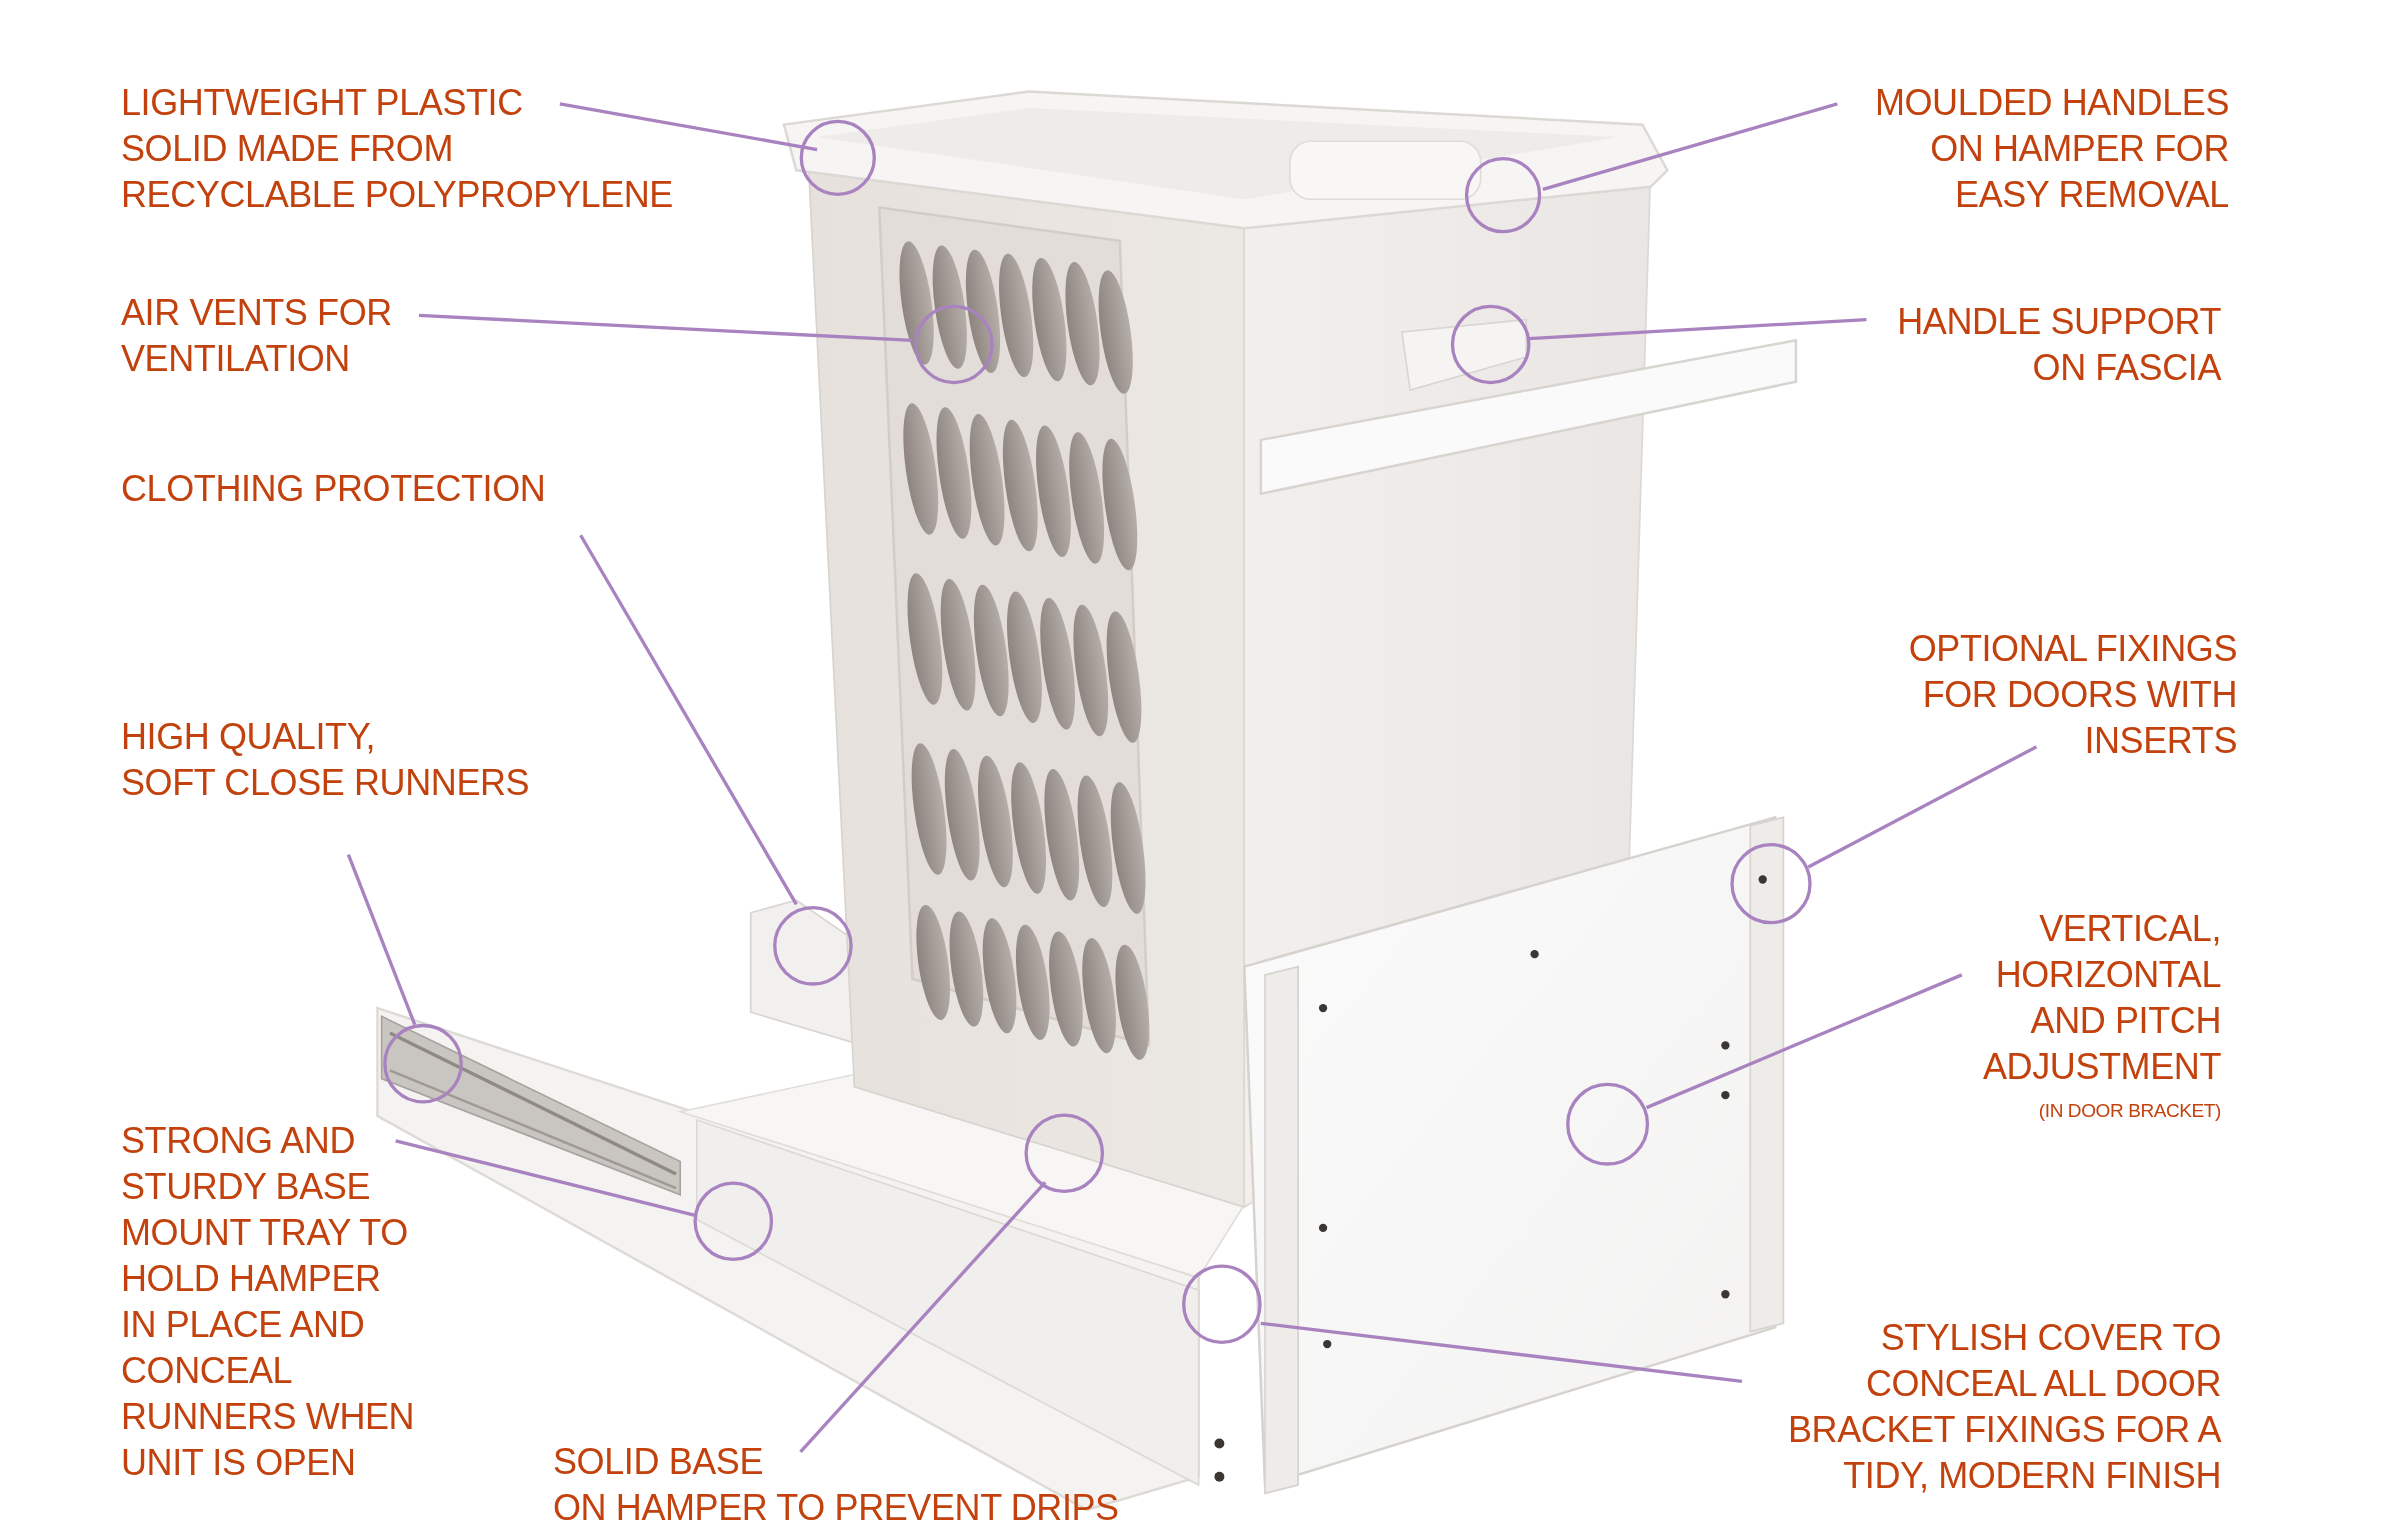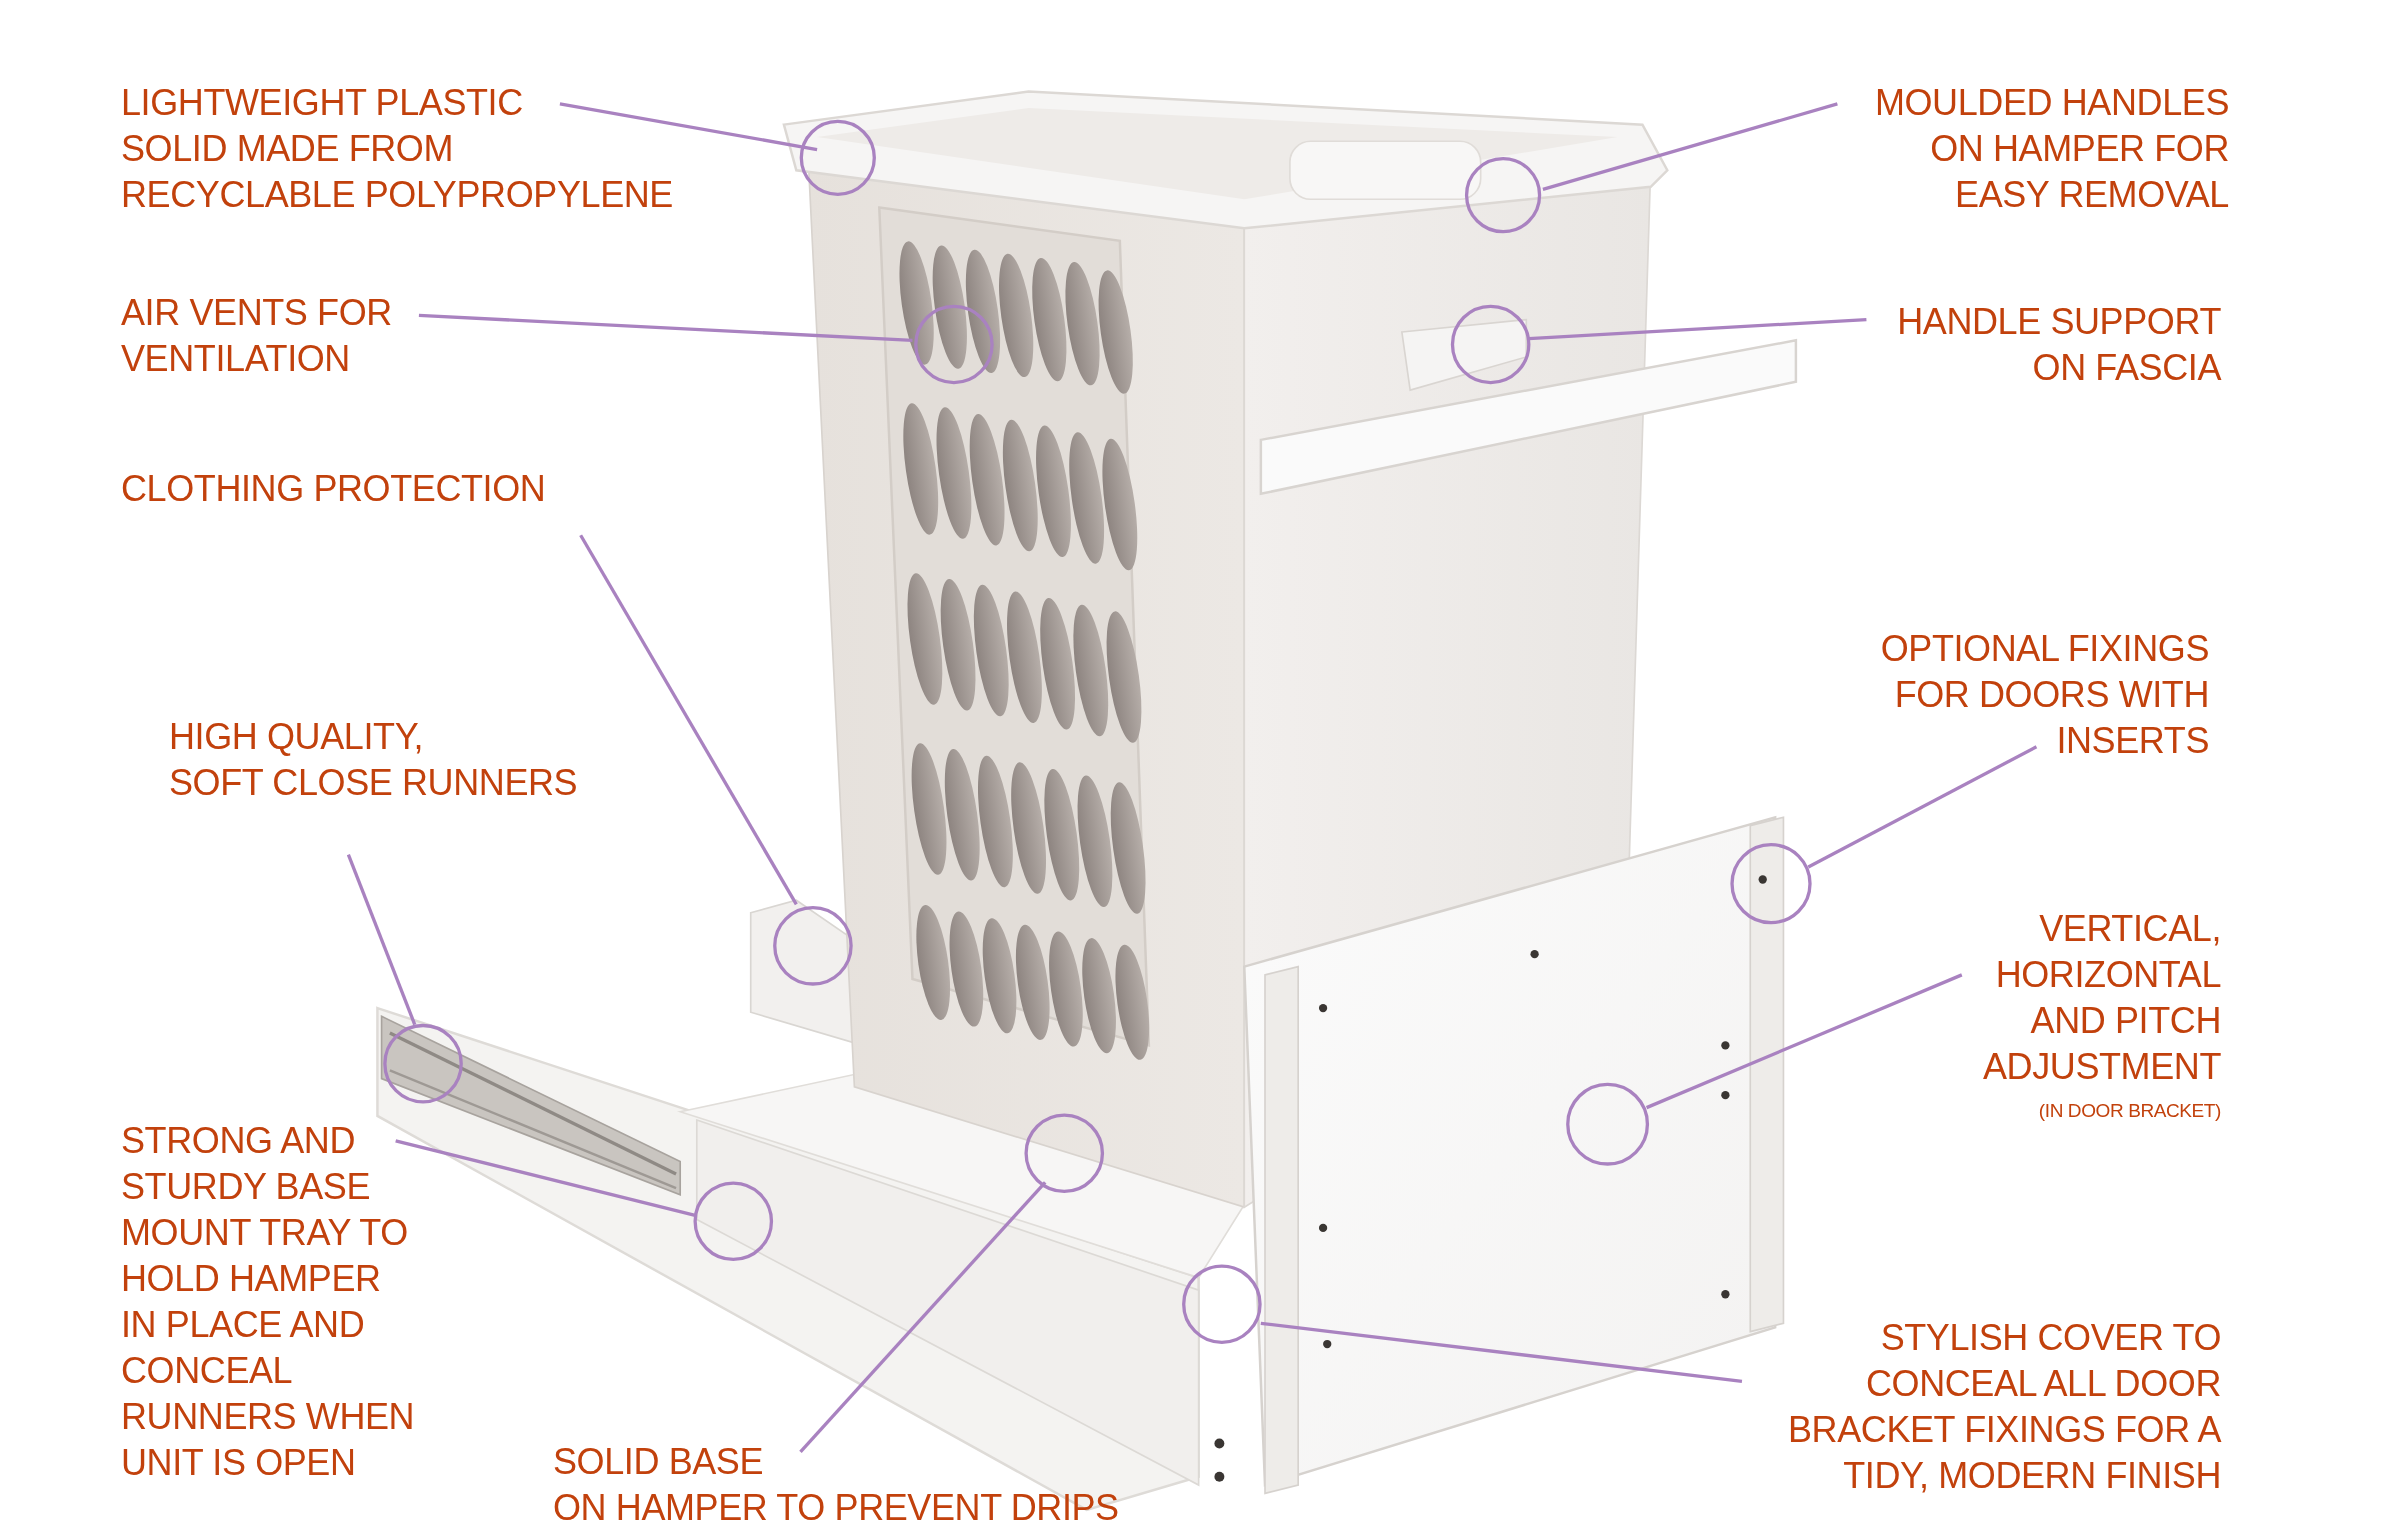--- a/index.html
+++ b/index.html
@@ -154,21 +154,21 @@
   <span class="ln">SOLID MADE FROM</span>
   <span class="ln">RECYCLABLE POLYPROPYLENE</span>
 </div>
 <div class="lbl" style="left:121px;top:290px;">
   <span class="ln">AIR VENTS FOR</span>
   <span class="ln">VENTILATION</span>
 </div>
 <div class="lbl" style="left:121px;top:466px;">
   <span class="ln">CLOTHING PROTECTION</span>
 </div>
-<div class="lbl" style="left:121px;top:714px;margin-left:48px;">
+<div class="lbl" style="left:121px;top:714px;">
   <span class="ln">HIGH QUALITY,</span>
   <span class="ln">SOFT CLOSE RUNNERS</span>
 </div>
 <div class="lbl" style="left:121px;top:1118px;">
   <span class="ln">STRONG AND</span>
   <span class="ln">STURDY BASE</span>
   <span class="ln">MOUNT TRAY TO</span>
   <span class="ln">HOLD HAMPER</span>
   <span class="ln">IN PLACE AND</span>
   <span class="ln">CONCEAL</span>
@@ -182,21 +182,21 @@
 
 <div class="lbl right" style="right:160px;top:80px;">
   <span class="ln">MOULDED HANDLES</span>
   <span class="ln">ON HAMPER FOR</span>
   <span class="ln">EASY REMOVAL</span>
 </div>
 <div class="lbl right" style="right:168px;top:299px;">
   <span class="ln">HANDLE SUPPORT</span>
   <span class="ln">ON FASCIA</span>
 </div>
-<div class="lbl right" style="right:180px;top:626px;">
+<div class="lbl right" style="right:152px;top:626px;">
   <span class="ln">OPTIONAL FIXINGS</span>
   <span class="ln">FOR DOORS WITH</span>
   <span class="ln">INSERTS</span>
 </div>
 <div class="lbl right" style="right:168px;top:906px;">
   <span class="ln">VERTICAL,</span>
   <span class="ln">HORIZONTAL</span>
   <span class="ln">AND PITCH</span>
   <span class="ln">ADJUSTMENT</span>
   <span class="ln small">(IN DOOR BRACKET)</span>

